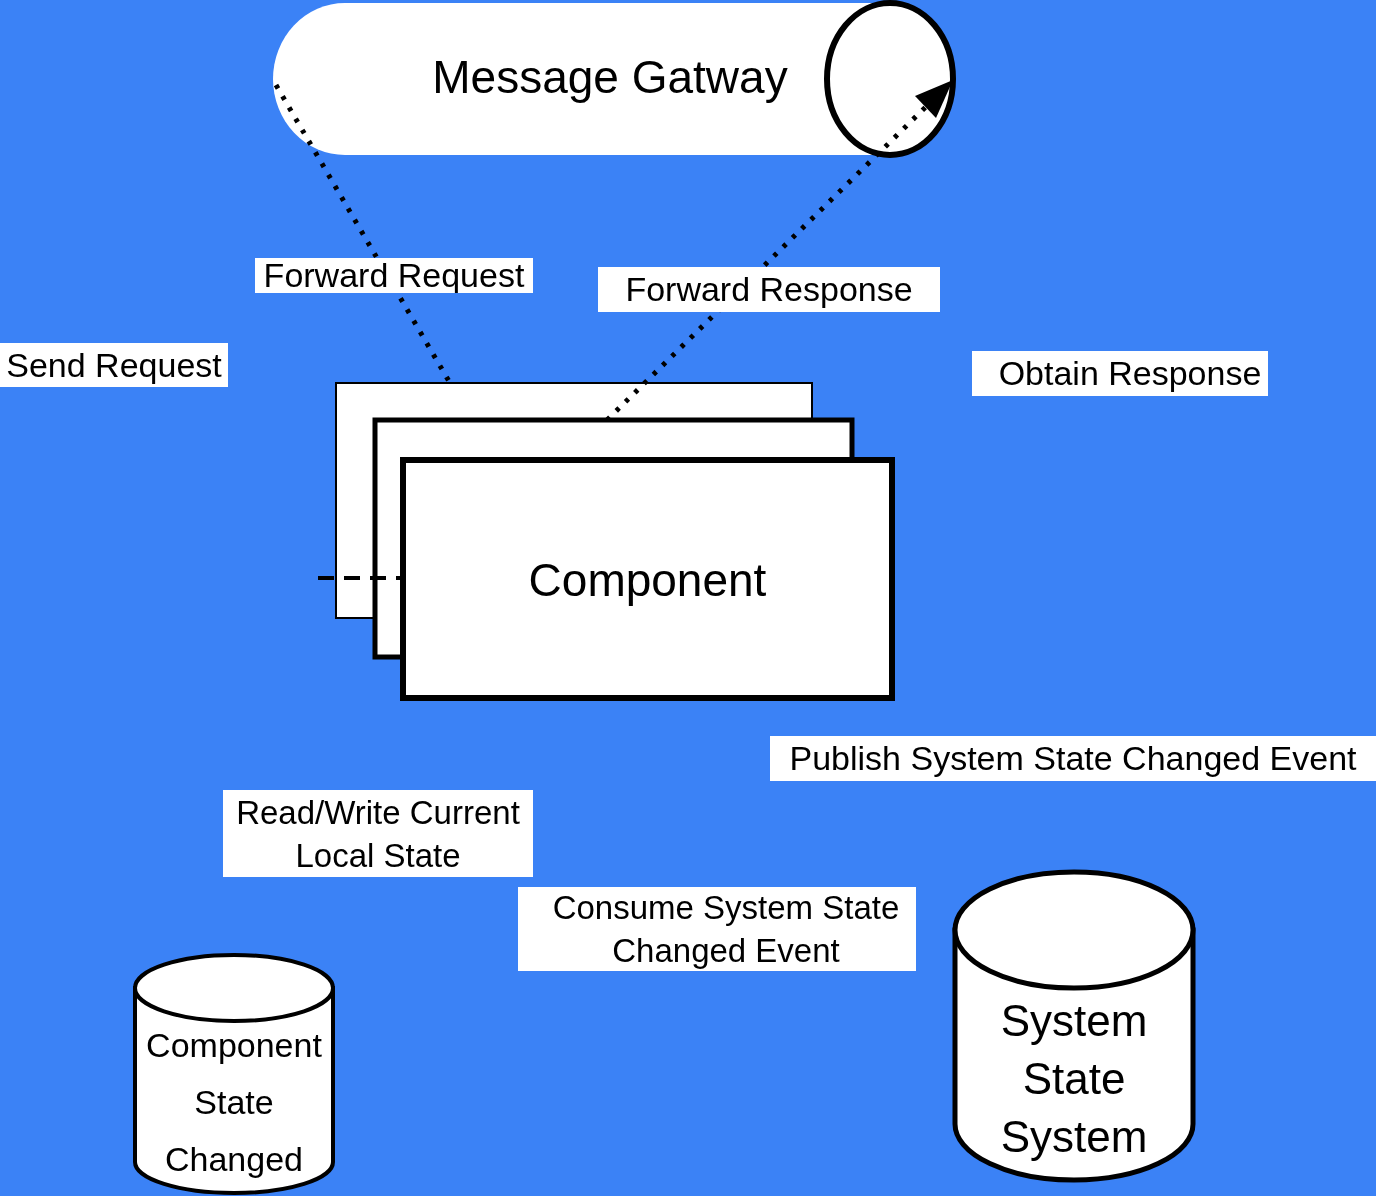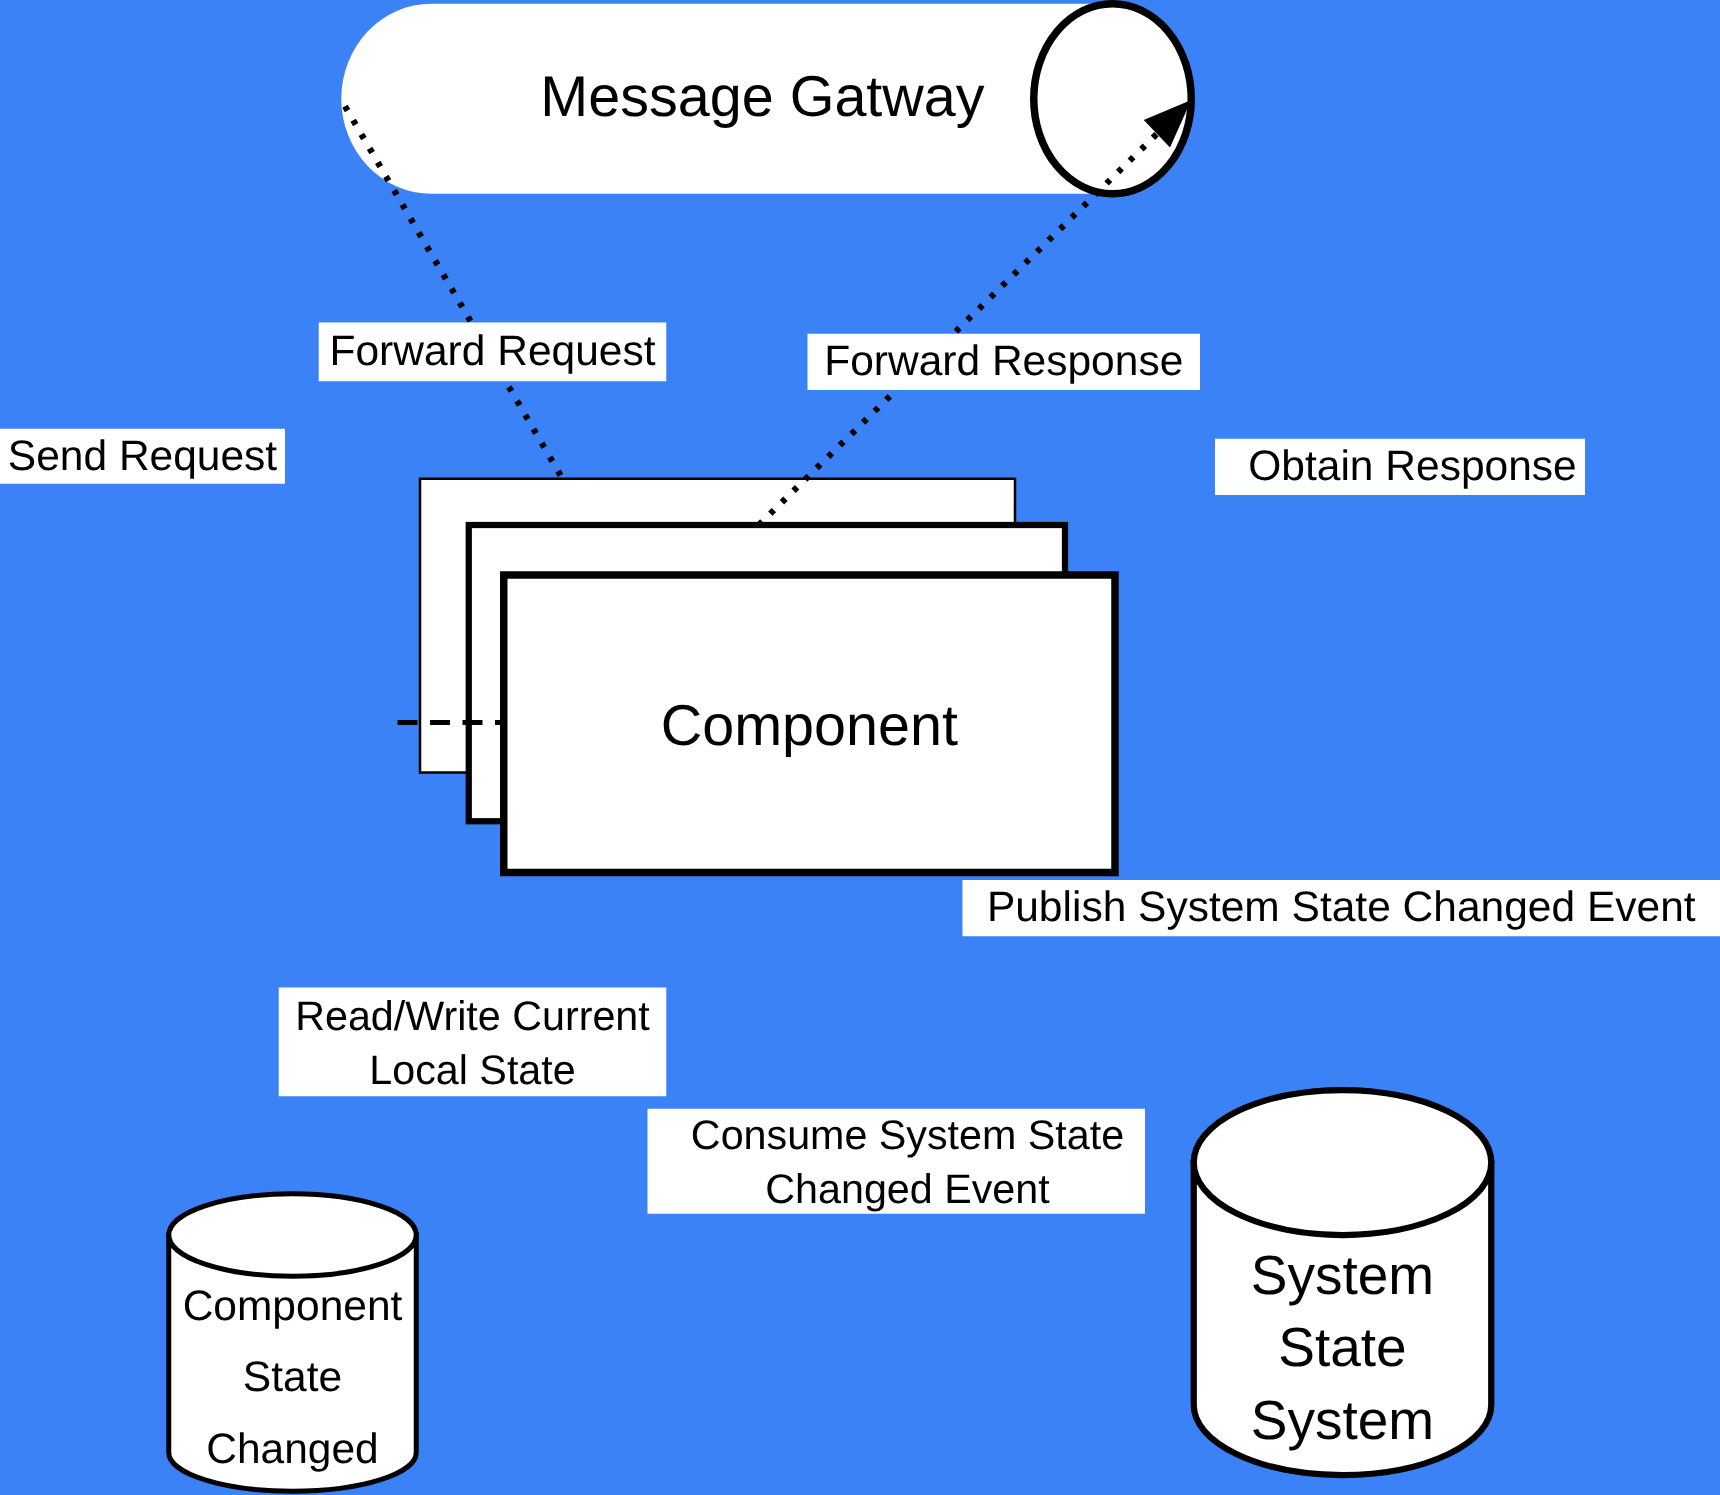--- a/index.html
+++ b/index.html
@@ -57,27 +57,27 @@
   <div class="node-text" style="left:135px;top:1026px;width:198px;font-size:34px;">Component</div>
   <div class="node-text" style="left:135px;top:1083px;width:198px;font-size:34px;">State</div>
   <div class="node-text" style="left:135px;top:1140px;width:198px;font-size:34px;">Changed</div>
 
   <div class="node-text" style="left:955px;top:996px;width:238px;font-size:44px;">System</div>
   <div class="node-text" style="left:955px;top:1054px;width:238px;font-size:44px;">State</div>
   <div class="node-text" style="left:955px;top:1112px;width:238px;font-size:44px;">System</div>
 
   <div class="lbl" style="left:0px;top:343px;width:228px;height:44px;">Send Request</div>
 
-  <div class="lbl" style="left:255px;top:258px;width:278px;height:47px;">Forward Request</div>
+  <div class="lbl" style="left:255px;top:258px;width:278px;height:35px;">Forward Request</div>
 
-  <div class="lbl" style="left:598px;top:267px;width:314px;height:45px;margin-left:48px;">Forward Response</div>
+  <div class="lbl" style="left:598px;top:267px;width:342px;height:45px;">Forward Response</div>
 
   <div class="lbl" style="left:972px;top:351px;width:276px;height:45px;padding-left:20px;">Obtain Response</div>
 
-  <div class="lbl" style="left:770px;top:704px;width:606px;height:45px;">Publish System State Changed Event</div>
+  <div class="lbl" style="left:770px;top:736px;width:606px;height:45px;">Publish System State Changed Event</div>
 
   <div class="lbl two" style="left:223px;top:790px;width:310px;height:87px;">
     <span>Read/Write Current</span>
     <span>Local State</span>
   </div>
 
   <div class="lbl two" style="left:518px;top:887px;width:380px;height:84px;padding-left:18px;">
     <span>Consume System State</span>
     <span>Changed Event</span>
   </div>

